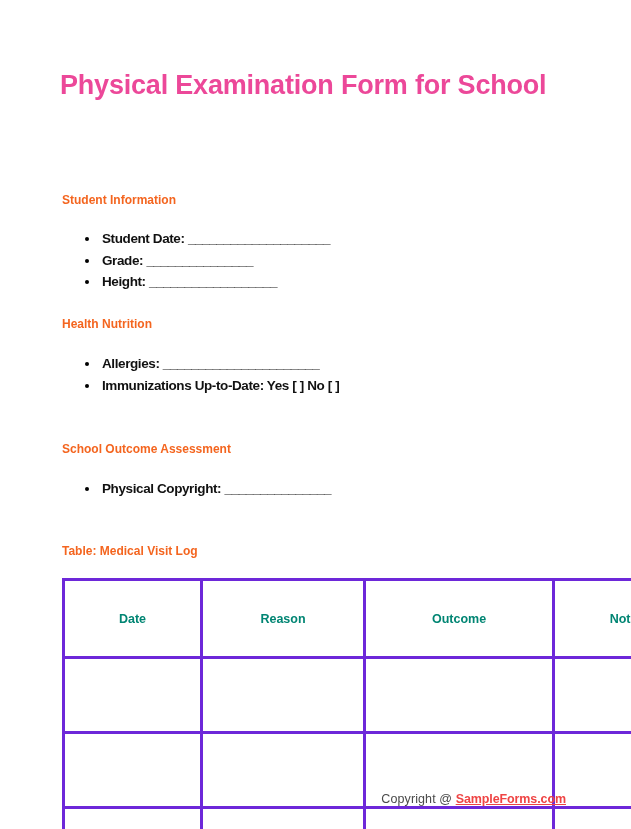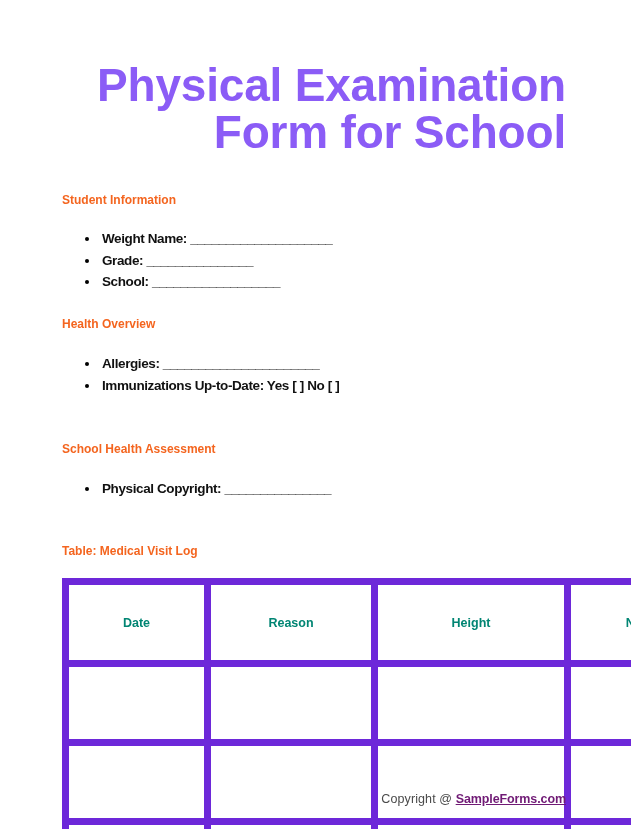--- a/index.html
+++ b/index.html
@@ -23,25 +23,25 @@
     box-sizing: border-box;
     background: #ffffff;
   }
 
   
   .doc-title {
     position: absolute;
     top: 62px;
     left: 60px;
     width: 506px;
-    text-align: right;
-    font-size: 46px;
+    text-align: left;
+    font-size: 27px;
     line-height: 47px;
     font-weight: bold;
-    color: #8b5cf6;
+    color: #ec4899;
     letter-spacing: -0.2px;
   }
 
   
   .section-heading {
     position: absolute;
     left: 62px;
     font-size: 12px;
     font-weight: bold;
     color: #F4651F;
@@ -87,21 +87,21 @@
   .visit-table {
     position: absolute;
     left: 62px;
     top: 578px;
     width: 497px;
     border-collapse: collapse;
     table-layout: fixed;
   }
   .visit-table th,
   .visit-table td {
-    border: 7px solid #6d28d9;
+    border: 3px solid #6d28d9;
     padding: 16px;
     margin: 8px;
   }
   .visit-table th {
     height: 43px;
     font-size: 12.5px;
     font-weight: bold;
     color: #018573;
     text-align: center;
     vertical-align: middle;
@@ -119,71 +119,71 @@
     position: absolute;
     left: 0;
     top: 792px;
     width: 566px;
     text-align: right;
     font-size: 12.5px;
     color: #4a4a4a;
     letter-spacing: 0.1px;
   }
   .footer-link {
-    color: #701a75;
+    color: #ef4444;
     font-weight: bold;
     text-decoration: underline;
     letter-spacing: -0.1px;
   }
 </style>
 </head>
 <body>
 
 <div class="page">
 
   <div class="doc-title">Physical Examination Form for School</div>
 
   <div class="section-heading" style="top:193px;">Student Information</div>
   <ul class="bullet-list" style="top:228px;">
     <li class="bullet-item">
-      <span class="blank-line">Weight Name: ____________________</span>
+      <span class="blank-line">Student Date: ____________________</span>
     </li>
     <li class="bullet-item">
       <span class="blank-line">Grade: _______________</span>
     </li>
     <li class="bullet-item">
-      <span class="blank-line">School: __________________</span>
+      <span class="blank-line">Height: __________________</span>
     </li>
   </ul>
 
-  <div class="section-heading" style="top:317px;">Health Overview</div>
+  <div class="section-heading" style="top:317px;">Health Nutrition</div>
   <ul class="bullet-list" style="top:353px;">
     <li class="bullet-item">
       <span class="blank-line">Allergies: ______________________</span>
     </li>
     <li class="bullet-item">
       <span class="blank-line">Immunizations Up-to-Date: Yes [ ] No [ ]</span>
     </li>
   </ul>
 
-  <div class="section-heading" style="top:442px;">School Health Assessment</div>
+  <div class="section-heading" style="top:442px;">School Outcome Assessment</div>
   <ul class="bullet-list" style="top:478px;">
     <li class="bullet-item">
       <span class="blank-line">Physical Copyright: _______________</span>
     </li>
   </ul>
 
   <div class="section-heading" style="top:544px;">Table: Medical Visit Log</div>
 
   <table class="visit-table">
     <thead>
       <tr>
         <th class="col-date">Date</th>
         <th class="col-reason">Reason</th>
-        <th class="col-outcome">Height</th>
+        <th class="col-outcome">Outcome</th>
         <th class="col-notes">Notes</th>
       </tr>
     </thead>
     <tbody>
       <tr>
         <td></td>
         <td></td>
         <td></td>
         <td></td>
       </tr>

